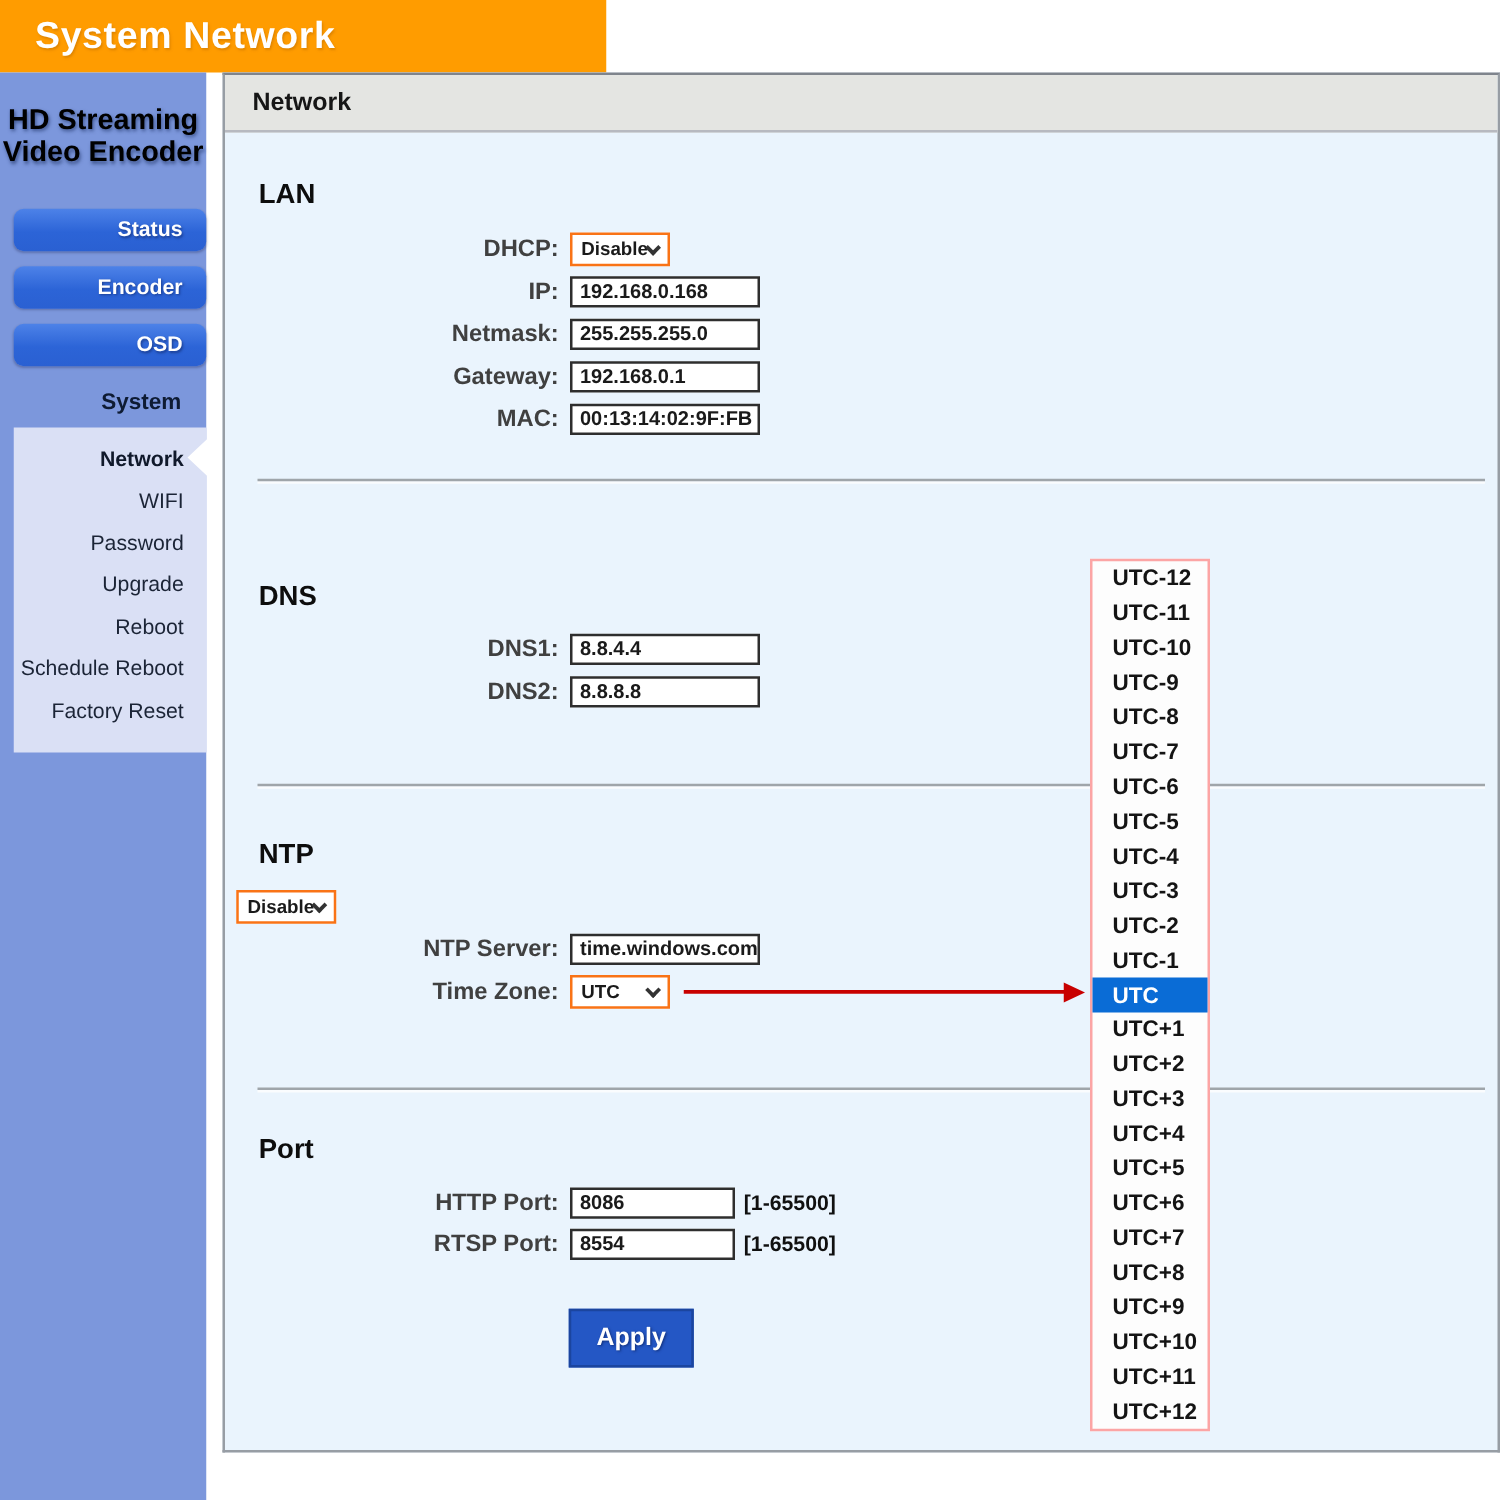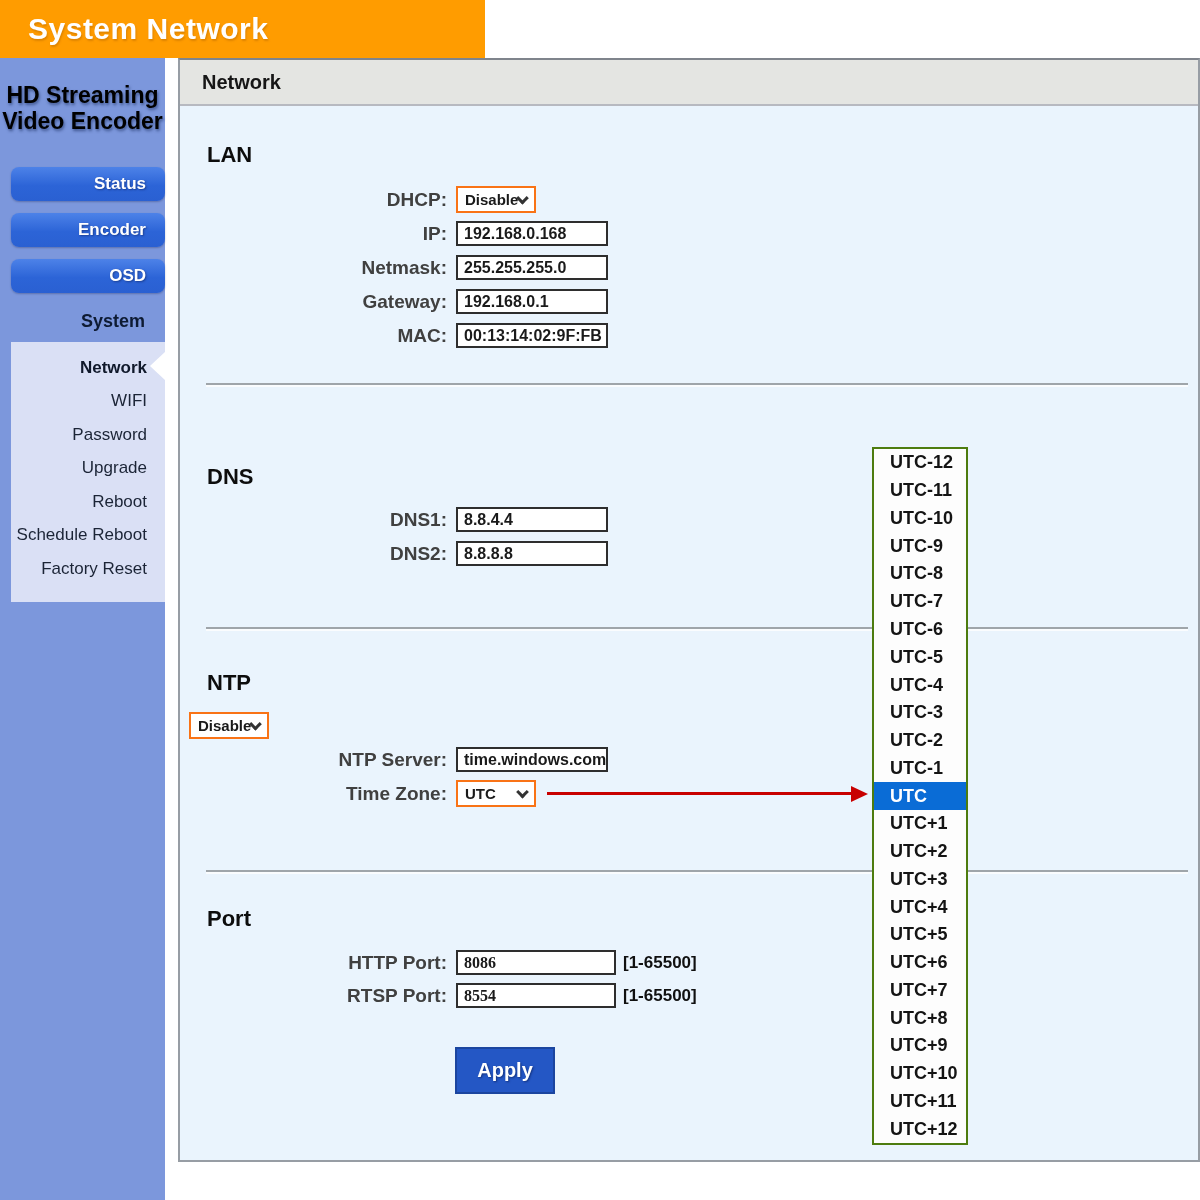--- a/index.html
+++ b/index.html
@@ -46,37 +46,37 @@
              box-shadow:0 2px 0 #fafcfe; }
 
   .row { position:absolute; left:0; width:760px; height:27px; display:flex; align-items:center; }
   .row .lbl { width:267px; text-align:right; font-weight:bold; font-size:19px; color:#404040;
               white-space:nowrap; }
   .row .ctrl { margin-left:9px; display:flex; align-items:center; }
 
   input.txt { width:152px; height:25px; border:2px solid #2e2e2e; background:#fff;
               font-family:"Liberation Sans", sans-serif; font-weight:bold; font-size:16px;
               color:#1a1a1a; padding-left:6px; }
-  input.txt.wide { width:160px;font-family:Liberation Serif, serif; }
+  input.txt.wide { width:132px; }
   .selectbox { width:80px; height:27px; border:2px solid #f97316; background:#fff;
                display:flex; align-items:center; justify-content:space-between;
                padding:0 7px; cursor:pointer; }
   .selectbox .sval { font-weight:bold; font-size:15px; color:#1a1a1a; }
   .chev { width:9px; height:9px; border-right:3px solid #333; border-bottom:3px solid #333;
           transform:rotate(45deg) translate(-1px,-1px); }
   .range { margin-left:7px; font-weight:bold; font-size:17px; color:#101010; }
 
   .apply { position:absolute; left:275px; top:941px; width:100px; height:47px;
            background:#2457c5; border:2px solid #1b459f; color:#fff;
            font-weight:bold; font-size:20px; display:flex; align-items:center; justify-content:center;
            cursor:pointer; text-shadow:1px 1px 2px rgba(5,20,70,.55); }
 
   
   .tz-list { position:absolute; left:872px; top:447px; width:96px; height:698px;
-             background:#fdfdfd; border:2px solid #4d7c0f; z-index:5;
+             background:#fdfdfd; border:2px solid #fca5a5; z-index:5;
              display:flex; flex-direction:column; }
   .tz-opt { flex:1; display:flex; align-items:center; padding-left:16px;
             font-weight:bold; font-size:18px; color:#141414; cursor:pointer; }
   .tz-opt.selected { background:#0a6cd6; color:#fff; }
 
   
   .arrow-line { position:absolute; left:547px; top:792px; width:305px; height:3px;
                 background:#c80000; z-index:6; }
   .arrow-head { position:absolute; left:851px; top:786px; width:0; height:0; z-index:6;
                 border-top:8px solid transparent; border-bottom:8px solid transparent;

